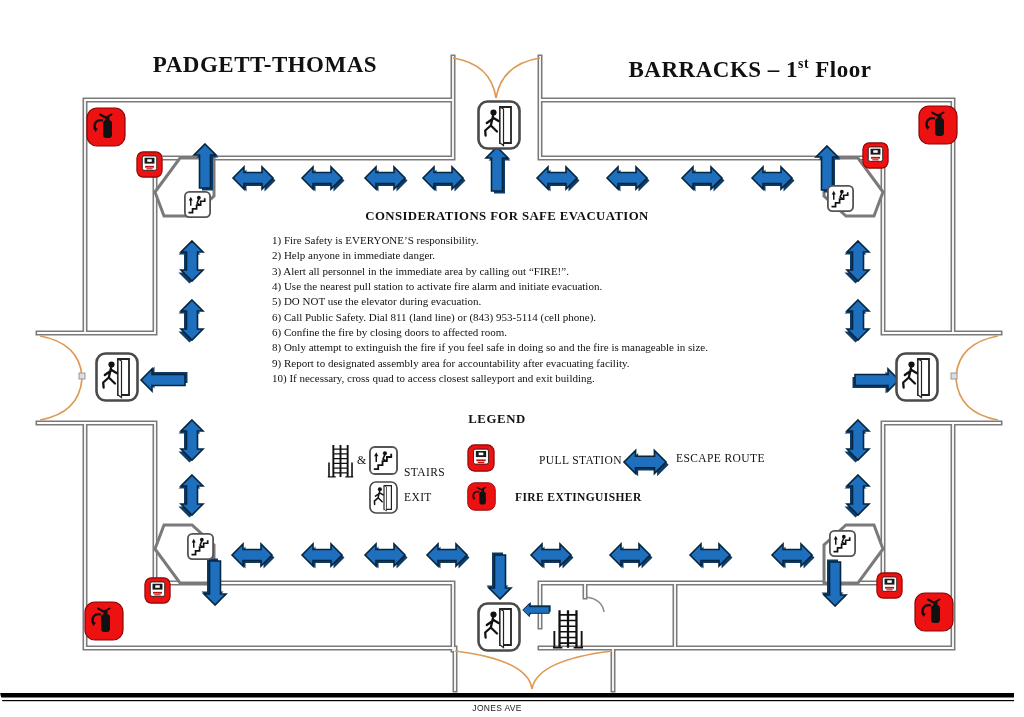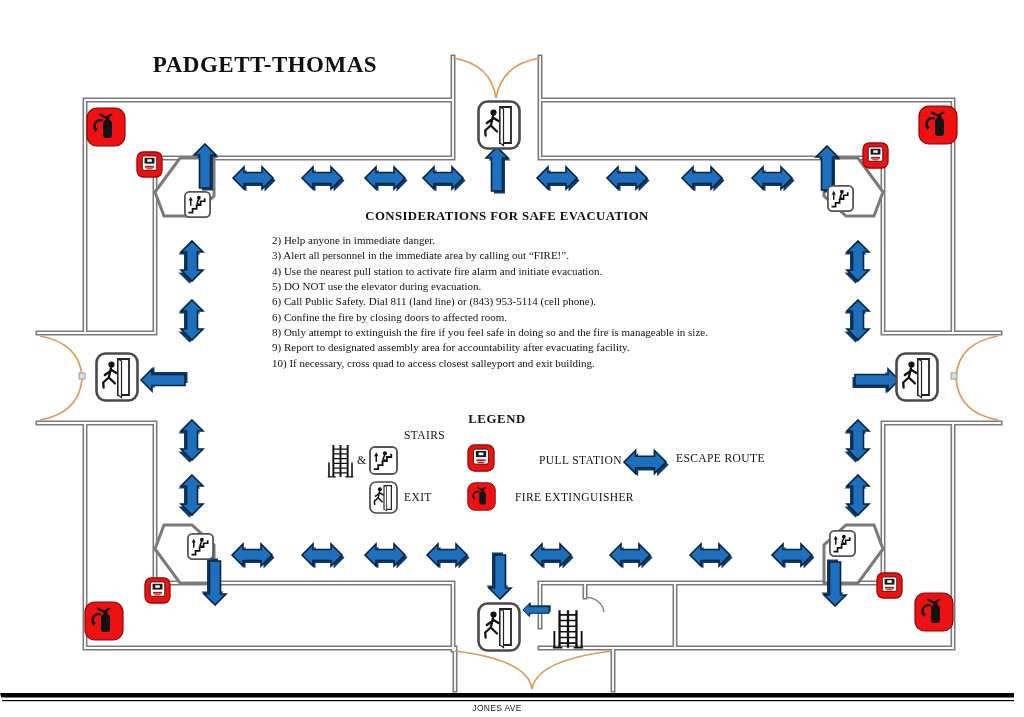--- a/index.html
+++ b/index.html
@@ -192,37 +192,39 @@
       <use href="#extSym" x="467" y="482" width="29" height="29"></use>
     </g>
 
     <g>
       <rect x="0" y="693" width="1014" height="4.5" fill="#000"></rect>
       <rect x="0" y="700" width="1014" height="1.2" fill="#000"></rect>
     </g>
   </svg>
 
   <div class="abs title" style="left:130px;top:52px;width:270px;">PADGETT-THOMAS</div>
+  <div class="abs title" style="left:600px;top:56px;width:300px;"><span>BARRACKS – 1</span><sup>st</sup><span> Floor</span></div>
 
   <div class="abs cons-head" style="left:272px;top:201px;width:470px;">CONSIDERATIONS FOR SAFE EVACUATION</div>
 
   <div class="abs" style="left:272px;top:233px;">
+    <div class="cons-line">1) Fire Safety is EVERYONE’S responsibility.</div>
     <div class="cons-line">2) Help anyone in immediate danger.</div>
     <div class="cons-line">3) Alert all personnel in the immediate area by calling out “FIRE!”.</div>
     <div class="cons-line">4) Use the nearest pull station to activate fire alarm and initiate evacuation.</div>
     <div class="cons-line">5) DO NOT use the elevator during evacuation.</div>
     <div class="cons-line">6) Call Public Safety. Dial 811 (land line) or (843) 953-5114 (cell phone).</div>
     <div class="cons-line">6) Confine the fire by closing doors to affected room.</div>
     <div class="cons-line">8) Only attempt to extinguish the fire if you feel safe in doing so and the fire is manageable in size.</div>
     <div class="cons-line">9) Report to designated assembly area for accountability after evacuating facility.</div>
     <div class="cons-line">10) If necessary, cross quad to access closest salleyport and exit building.</div>
   </div>
 
   <div class="abs leg-head" style="left:447px;top:412px;width:100px;">LEGEND</div>
   <div class="abs amp" style="left:357px;top:453px;">&amp;</div>
-  <div class="abs leg-label" style="left:404px;top:429px;">STAIRS</div>
+  <div class="abs leg-label" style="left:404px;top:466px;">STAIRS</div>
   <div class="abs leg-label" style="left:515px;top:454px;margin-left:24px;">PULL STATION</div>
   <div class="abs leg-label" style="left:676px;top:452px;">ESCAPE ROUTE</div>
   <div class="abs leg-label" style="left:404px;top:491px;font-family:Liberation Serif, serif;">EXIT</div>
-  <div class="abs leg-label" style="left:515px;top:491px;">FIRE EXTINGUISHER</div>
+  <div class="abs leg-label" style="left:515px;top:491px;font-weight:bold;">FIRE EXTINGUISHER</div>
 
   <div class="abs street-label" style="left:447px;top:703px;width:100px;">JONES AVE</div>
 </div>
 
 </body></html>

